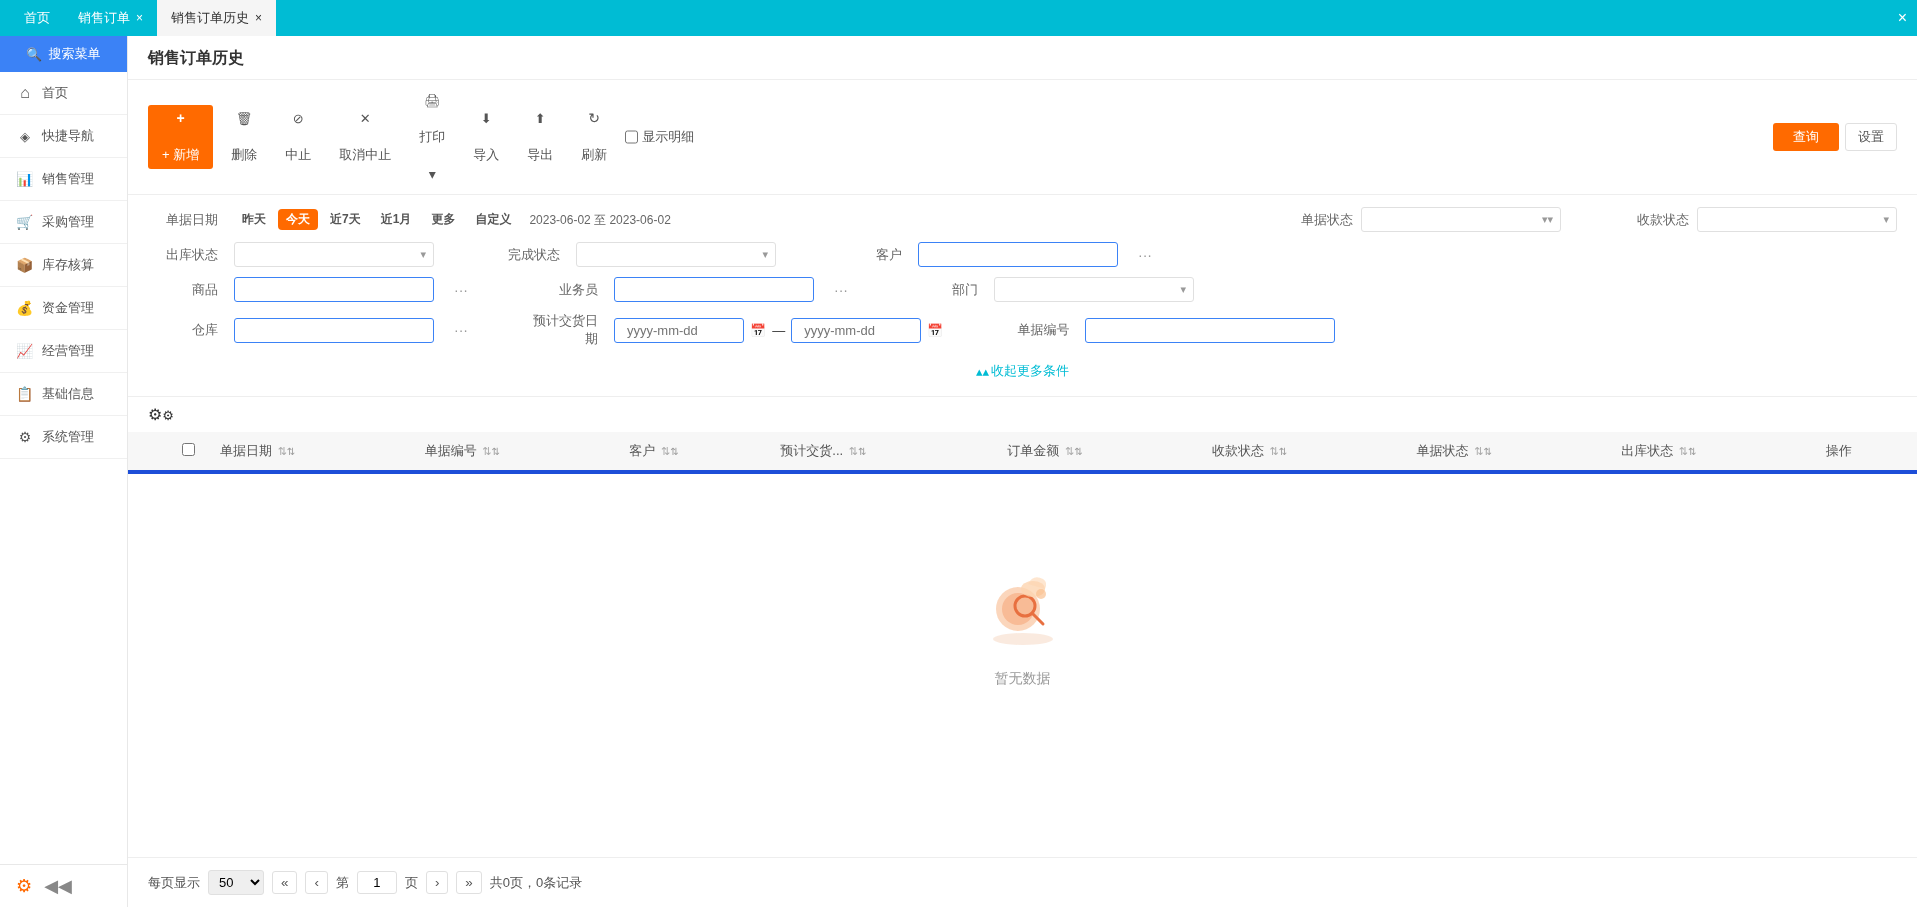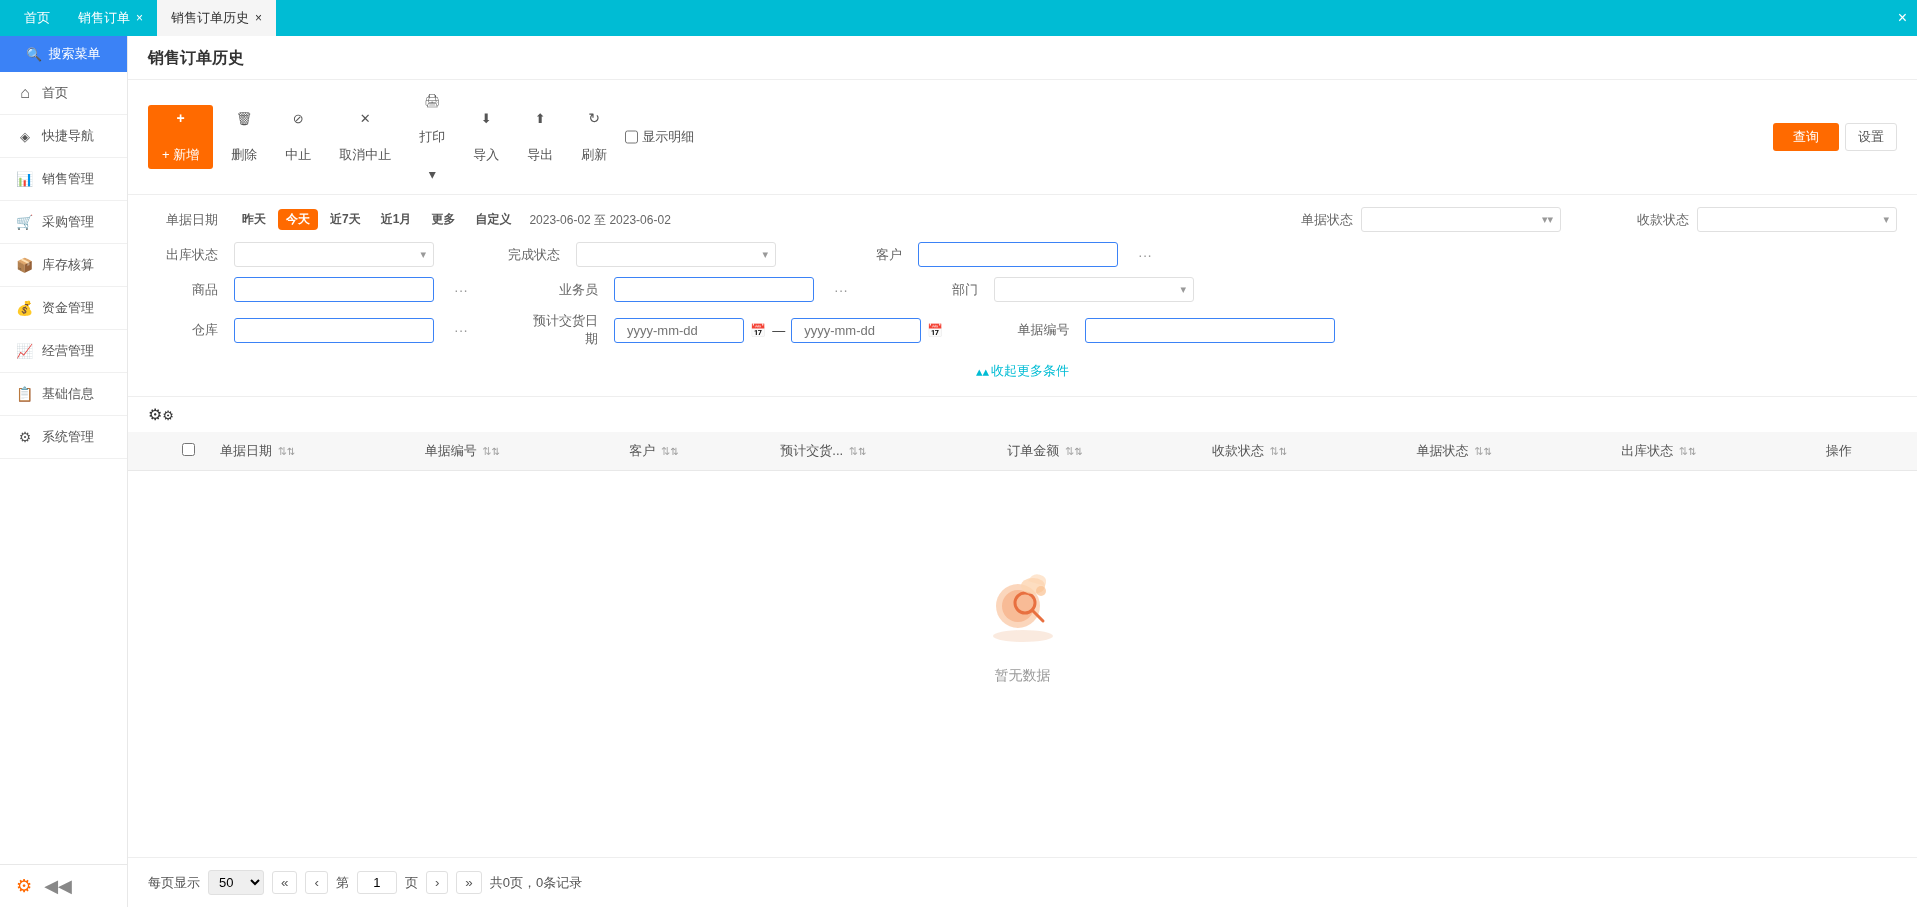--- a/index.html
+++ b/index.html
@@ -48,21 +48,21 @@
     .date-chip { padding: 2px 8px; border-radius: 3px; font-size: 12px; cursor: pointer; color: #555; font-weight: bold; }
     .date-chip.active { background: #ff6a00; color: white; border-radius: 4px; }
     .date-text { color: #666; font-size: 12px; margin-top: 1px; }
     .filter-more-link { color: #00bcd4; font-size: 13px; cursor: pointer; display: flex; align-items: center; gap: 2px; justify-content: center; padding: 4px 0; }
     .dots-btn { color: #999; cursor: pointer; font-size: 14px; padding: 0 4px; }
 
     
     .table-container { flex: 1; overflow: auto; padding: 0 0 0 0; }
     .table-toolbar { padding: 8px 20px; display: flex; align-items: center; }
     table { width: 100%; border-collapse: collapse; font-size: 13px; }
-    thead tr { background: #f7f7f7; border-bottom: 1px solid #1d4ed8; }
+    thead tr { background: #f7f7f7; border-bottom: 4px solid #1d4ed8; }
     th { padding: 10px 12px; text-align: left; color: #555; font-weight: normal; border-bottom: 1px solid #e8e8e8; white-space: nowrap; }
     th .sort-icon { color: #999; font-size: 10px; margin-left: 2px; }
     td { padding: 10px 12px; border-bottom: 1px solid #f0f0f0; }
     .checkbox-col { width: 40px; text-align: center; }
     .settings-col { width: 40px; text-align: center; }
 
     
     .empty-state { display: flex; flex-direction: column; align-items: center; justify-content: center; padding: 80px 0; }
     .empty-icon { width: 100px; height: 100px; margin-bottom: 16px; }
     .empty-text { color: #999; font-size: 14px; }

